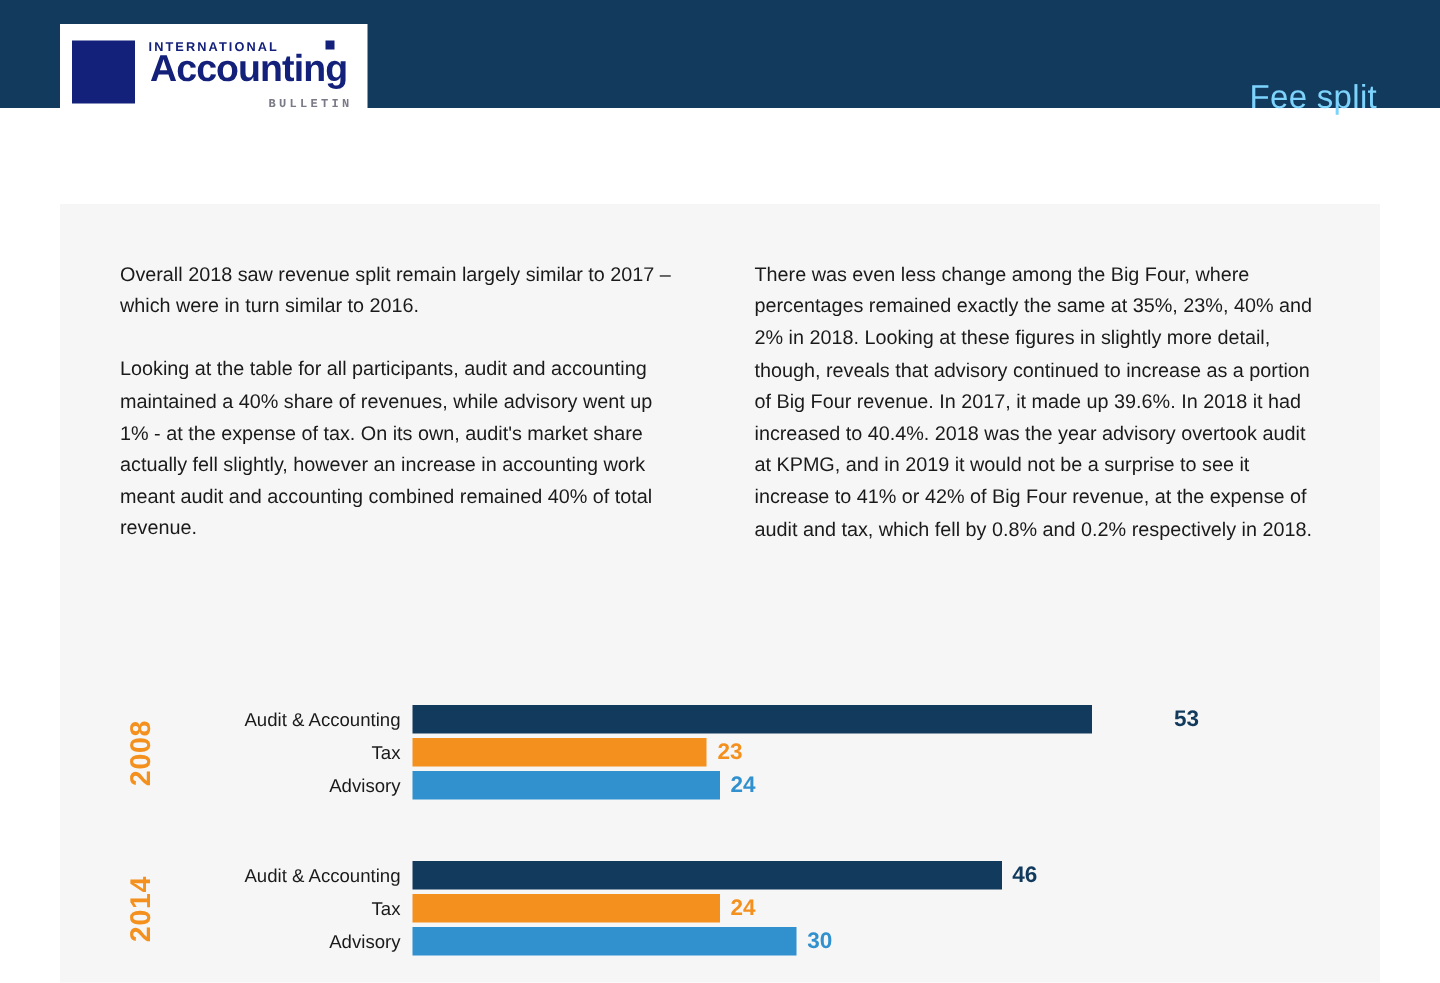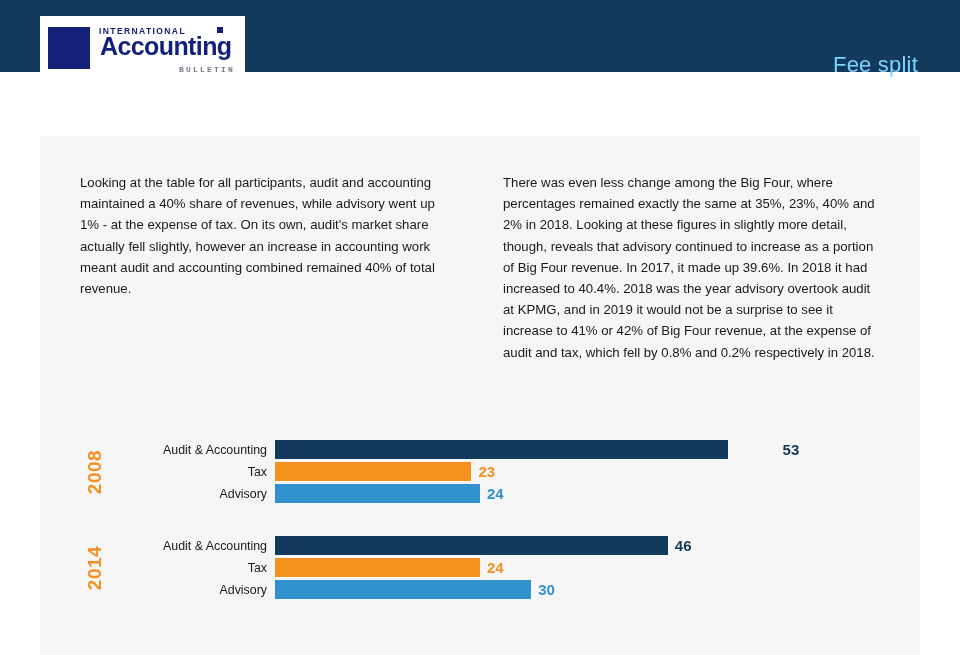--- a/index.html
+++ b/index.html
@@ -119,21 +119,21 @@
   }
   .year-label span {
     transform:rotate(-90deg);
     transform-origin:center;
     white-space:nowrap;
     font-size:19px;
     font-weight:bold;
     color:#f4901e;
     letter-spacing:0.5px;
   }
-  .rows { position:relative; }
+  .rows { position:relative;margin-top:30px; }
   .row {
     display:flex;
     align-items:center;
     height:19px;
     margin-bottom:3px;
   }
   .row-label {
     width:143px;
     text-align:right;
     padding-right:8px;
@@ -168,20 +168,21 @@
     </div>
   </div>
 
   <div class="header-title">Fee split</div>
 </div>
 
 <div class="card">
 
   <div class="cols">
     <div class="col">
+      <p>Overall 2018 saw revenue split remain largely similar to 2017 – which were in turn similar to 2016.</p>
       <p>Looking at the table for all participants, audit and accounting maintained a 40% share of revenues, while advisory went up 1% - at the expense of tax. On its own, audit's market share actually fell slightly, however an increase in accounting work meant audit and accounting combined remained 40% of total revenue.</p>
     </div>
     <div class="col">
       <p>There was even less change among the Big Four, where percentages remained exactly the same at 35%, 23%, 40% and 2% in 2018. Looking at these figures in slightly more detail, though, reveals that advisory continued to increase as a portion of Big Four revenue. In 2017, it made up 39.6%. In 2018 it had increased to 40.4%. 2018 was the year advisory overtook audit at KPMG, and in 2019 it would not be a surprise to see it increase to 41% or 42% of Big Four revenue, at the expense of audit and tax, which fell by 0.8% and 0.2% respectively in 2018.</p>
     </div>
   </div>
 
   <div class="chart-wrap">
 
 

